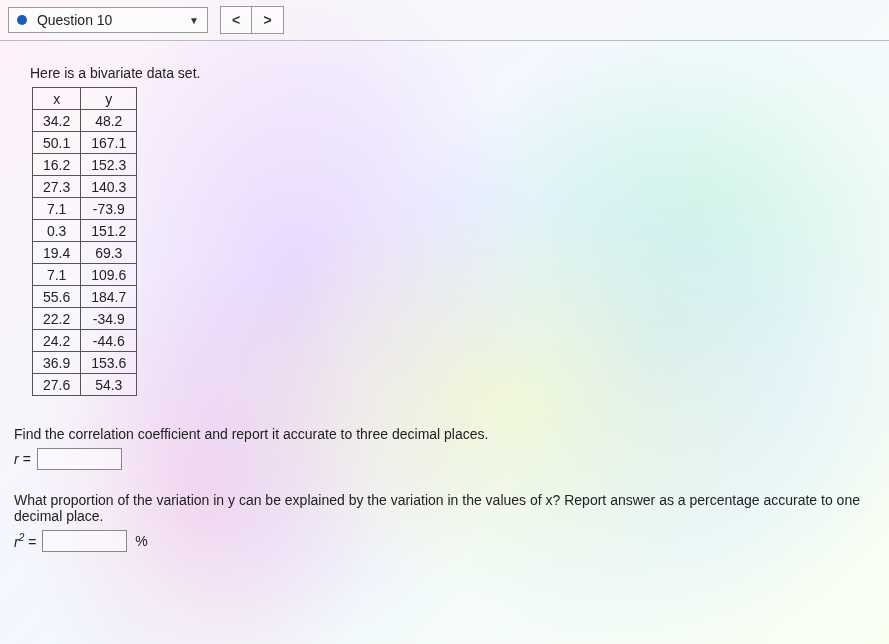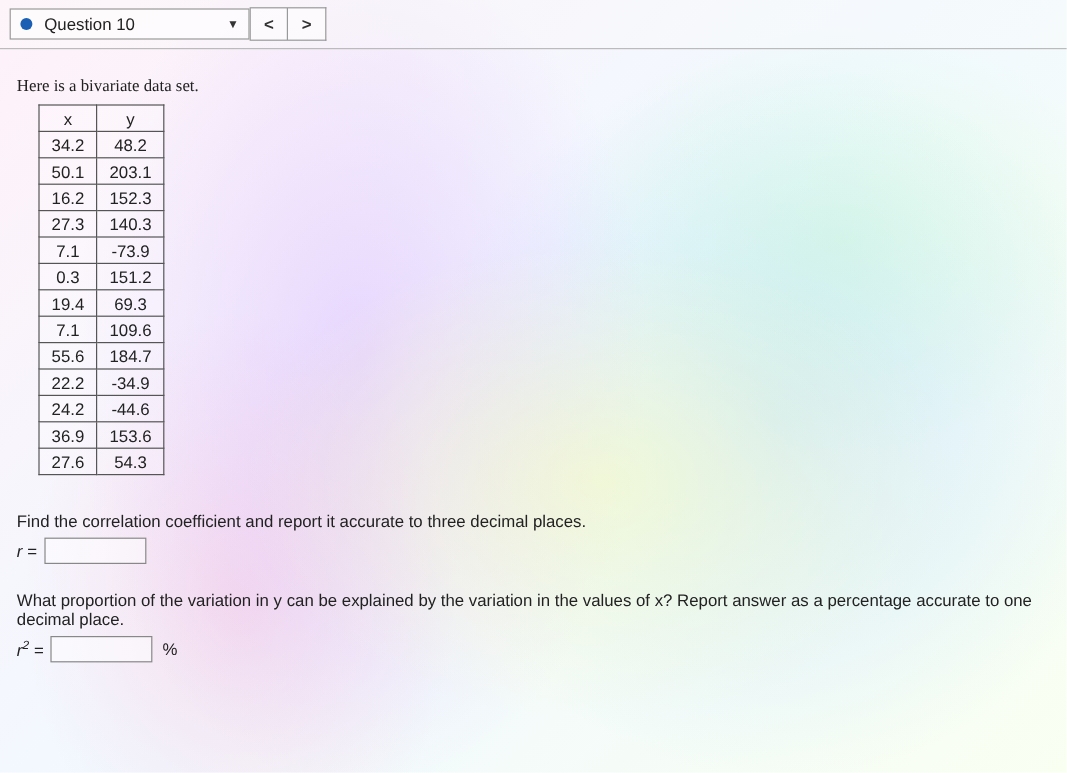--- a/index.html
+++ b/index.html
@@ -23,21 +23,21 @@
         radial-gradient(ellipse 400px 300px at 700px 200px, rgba(180,255,180,0.3) 0%, transparent 60%),
         linear-gradient(135deg, rgba(255,220,240,0.4), rgba(220,240,255,0.4), rgba(240,255,220,0.4));
       z-index: -1;
     }
     .header-bar {
       display: flex;
       align-items: center;
       padding: 6px 8px;
       border-bottom: 1px solid #bbb;
       background: rgba(250,250,250,0.4);
-      gap: 0;
+      gap: 12px;
     }
     .question-selector {
       display: flex;
       align-items: center;
       border: 1px solid #999;
       background: rgba(255,255,255,0.6);
       padding: 4px 8px;
       min-width: 200px;
       justify-content: space-between;
       cursor: pointer;
@@ -59,21 +59,21 @@
       display: flex; align-items: center; justify-content: center;
       cursor: pointer;
       font-size: 14px;
       font-weight: bold;
       color: #333;
     }
     .nav-btn + .nav-btn { border-left: none; }
     .content {
       padding: 10px 14px;
     }
-    .intro { margin: 14px 0 6px 0; font-family: Liberation Serif, serif; }
+    .intro { margin: 14px 0 6px 16px; }
     table.data {
       border-collapse: collapse;
       margin: 4px 0 30px 18px;
       background: rgba(255,255,255,0.25);
     }
     table.data th, table.data td {
       border: 1px solid #555;
       padding: 2px 10px;
       text-align: center;
       min-width: 48px;
@@ -131,21 +131,21 @@
         <th>y</th>
       </tr>
     </thead>
     <tbody id="table-body">
         <tr>
           <td>34.2</td>
           <td>48.2</td>
         </tr>
         <tr>
           <td>50.1</td>
-          <td>203.1</td>
+          <td>167.1</td>
         </tr>
         <tr>
           <td>16.2</td>
           <td>152.3</td>
         </tr>
         <tr>
           <td>27.3</td>
           <td>140.3</td>
         </tr>
         <tr>

